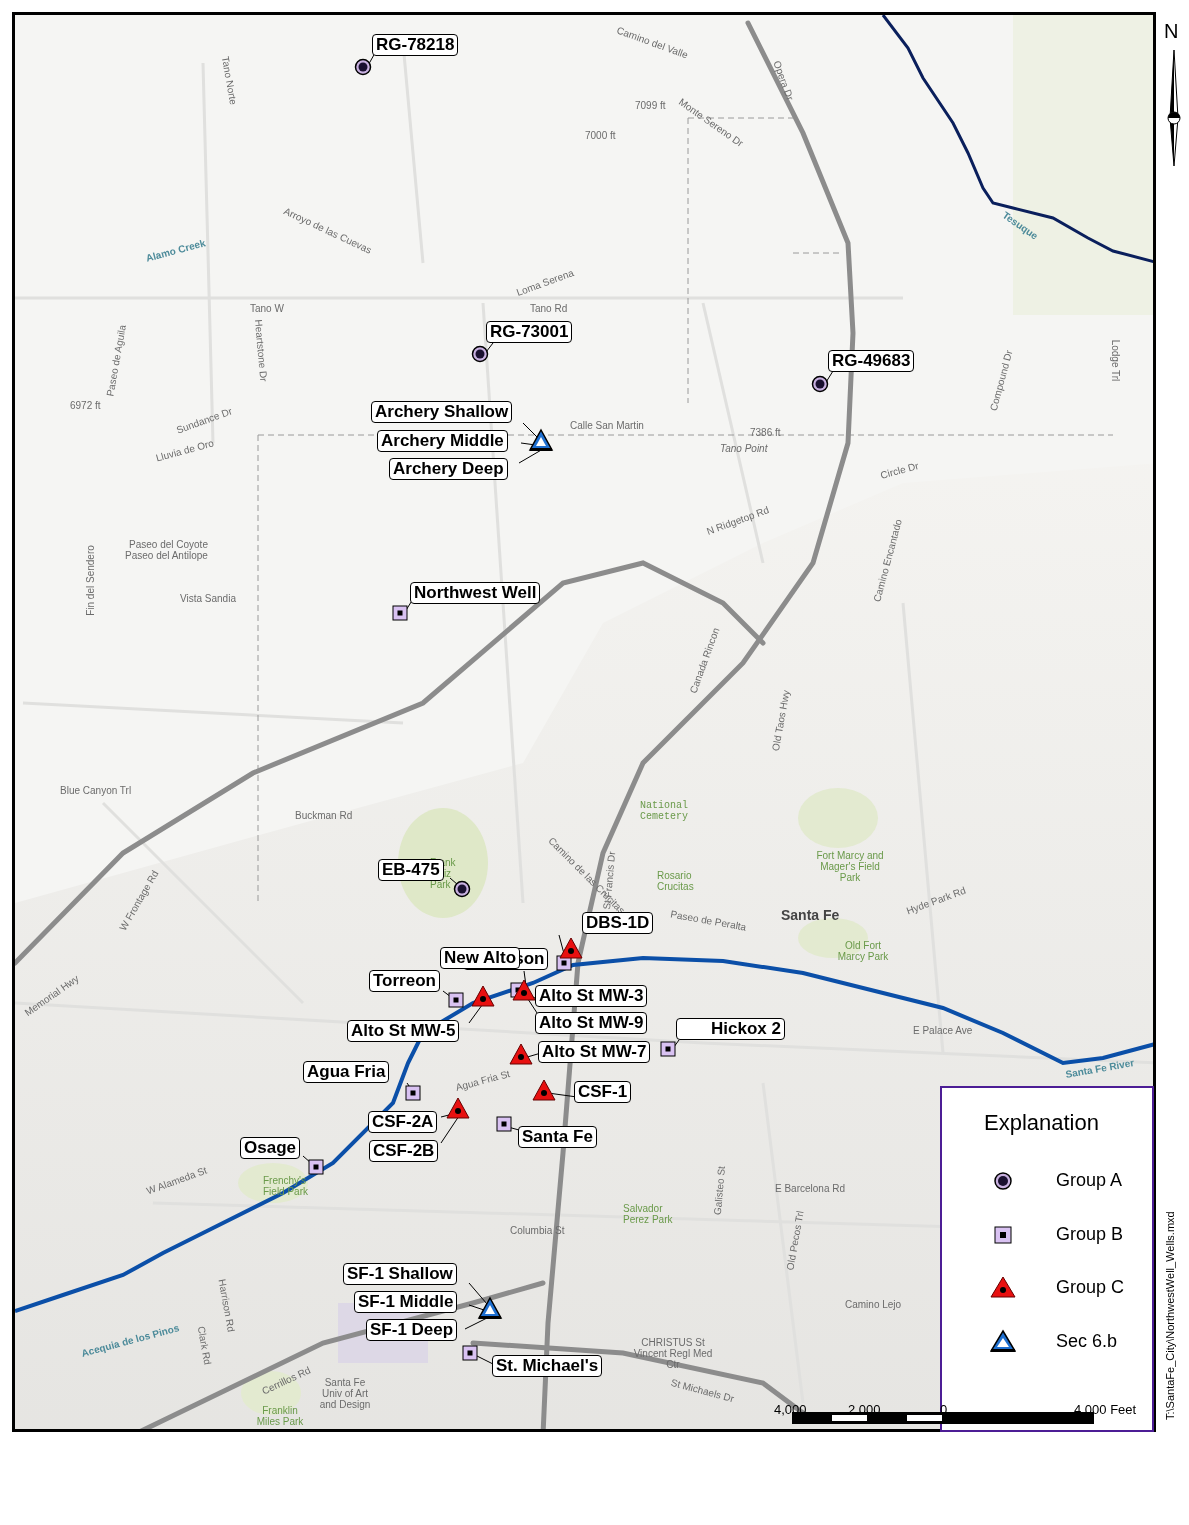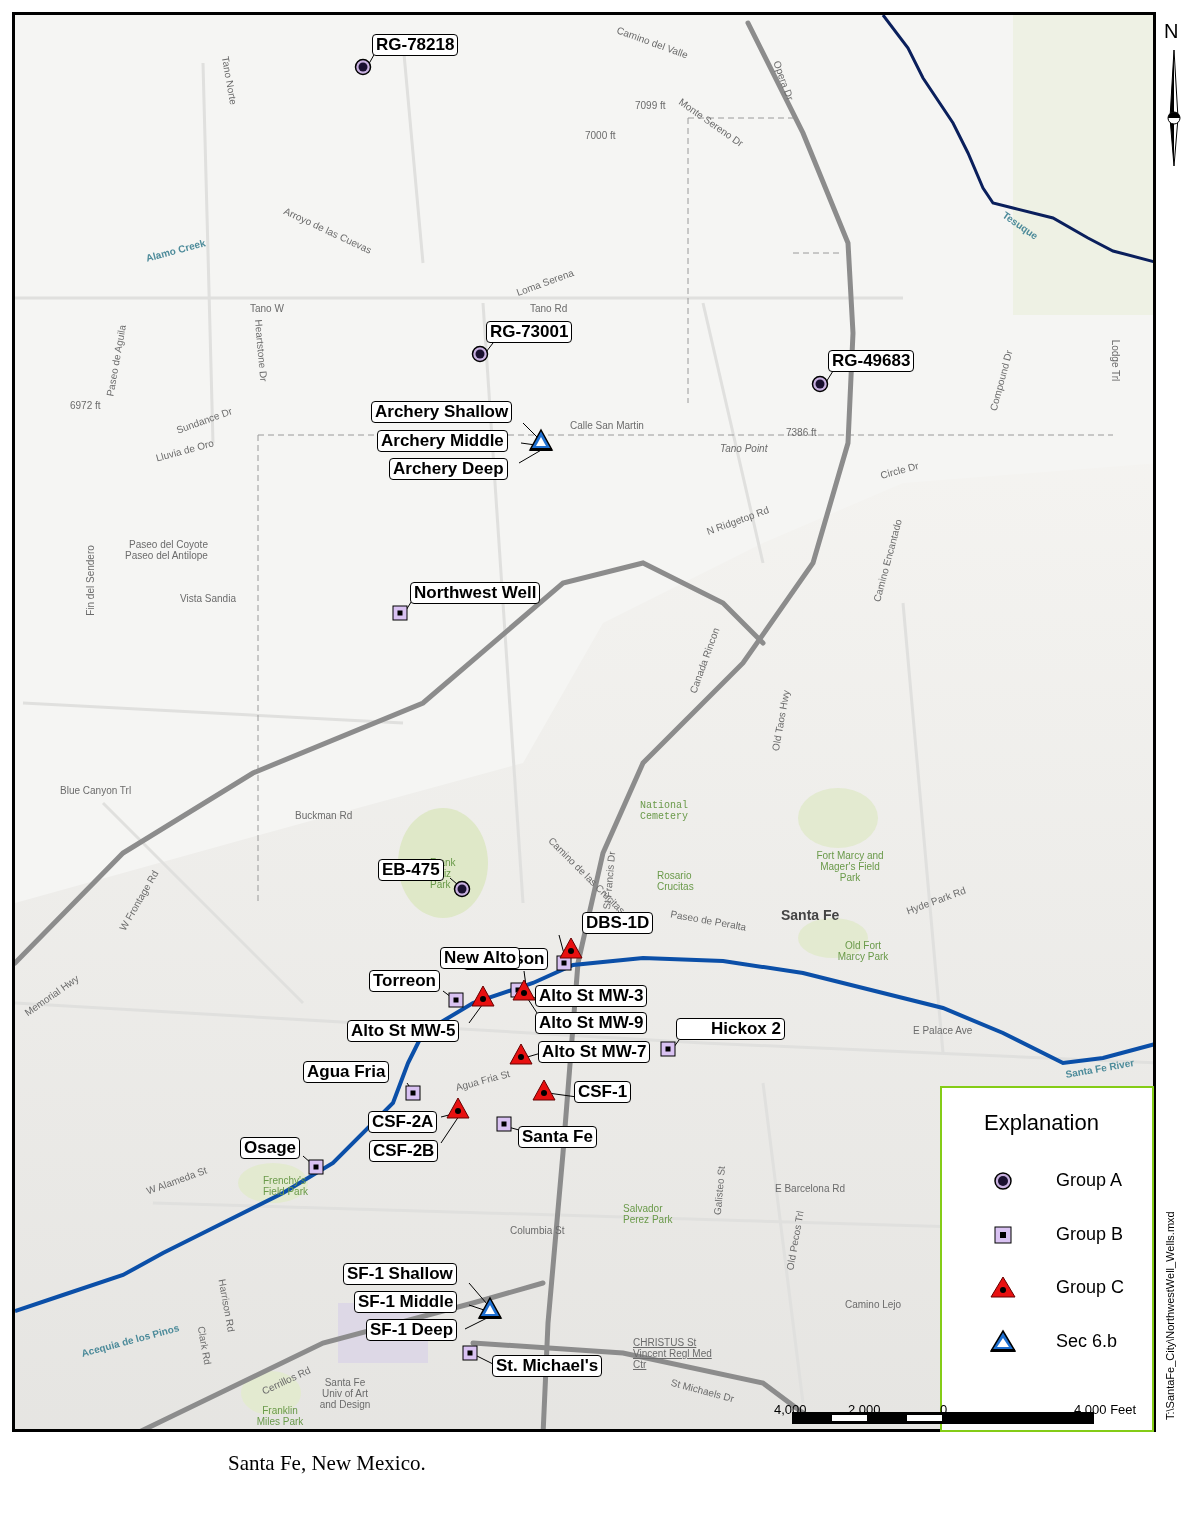--- a/index.html
+++ b/index.html
@@ -4,21 +4,21 @@
 <style>
   html,body{margin:0;padding:0;background:#fff;}
   body{width:1189px;height:1525px;position:relative;overflow:hidden;font-family:"Liberation Sans",sans-serif;}
   #map{position:absolute;left:12px;top:12px;width:1144px;height:1420px;border:3px solid #000;box-sizing:border-box;background:#f3f2ef;overflow:hidden;}
   #map svg.base{position:absolute;left:0;top:0;}
   .lbl{position:absolute;background:#fff;border:1.5px solid #000;border-radius:4px;padding:0 3px;font-weight:bold;font-size:17px;line-height:20px;color:#000;white-space:nowrap;font-family:"Liberation Sans",sans-serif;}
   .street{position:absolute;font-size:10px;color:#6b6b6b;white-space:nowrap;}
   .green{color:#6a9a4a;}
   .water{color:#4d8b9a;font-weight:bold;}
   .place{position:absolute;font-size:14px;font-weight:bold;color:#444;}
-  #legend{position:absolute;left:940px;top:1086px;width:214px;height:346px;background:#fff;border:2px solid #84cc16;box-sizing:border-box;}
+  #legend{position:absolute;left:940px;top:1086px;width:214px;height:346px;background:#fff;border:2px solid #4c1d95;box-sizing:border-box;}
   #legend .title{position:absolute;left:42px;top:22px;font-size:22px;color:#000;}
   .leg-row{position:absolute;left:0;width:100%;height:30px;}
   .leg-row .sym{position:absolute;left:48px;top:2px;width:26px;height:26px;}
   .leg-row .txt{position:absolute;left:114px;top:4px;font-size:18px;color:#000;}
   #scale{position:absolute;left:770px;top:1388px;width:380px;height:44px;}
   #scale .t{position:absolute;top:14px;font-size:13px;color:#000;}
   #scale .bar{position:absolute;left:22px;top:24px;width:302px;height:12px;background:#000;}
   #scale .w{position:absolute;top:3px;height:6px;background:#fff;width:35px;}
   #north{position:absolute;left:1160px;top:20px;width:28px;height:140px;}
   #north .n{position:absolute;left:4px;top:0;font-size:20px;}
@@ -124,21 +124,21 @@
   <span class="street" style="left:235px;top:288px;">Tano W</span>
   <span class="street" style="left:515px;top:288px;">Tano Rd</span>
   <span class="street" style="left:215px;top:330px;transform:rotate(85deg);">Heartstone Dr</span>
   <span class="street" style="left:265px;top:210px;transform:rotate(25deg);">Arroyo de las Cuevas</span>
   <span class="street" style="left:500px;top:262px;transform:rotate(-20deg);">Loma Serena</span>
   <span class="street" style="left:55px;top:385px;">6972 ft</span>
   <span class="street" style="left:65px;top:340px;transform:rotate(-80deg);">Paseo de Aguila</span>
   <span class="street" style="left:160px;top:400px;transform:rotate(-20deg);">Sundance Dr</span>
   <span class="street" style="left:140px;top:430px;transform:rotate(-15deg);">Lluvia de Oro</span>
   <span class="street" style="left:555px;top:405px;">Calle San Martin</span>
-  <span class="street" style="left:735px;top:412px;margin-left:36px;">7386 ft</span>
+  <span class="street" style="left:735px;top:412px;">7386 ft</span>
   <span class="street" style="left:705px;top:428px;font-style:italic;">Tano Point</span>
   <span class="street" style="left:865px;top:450px;transform:rotate(-15deg);">Circle Dr</span>
   <span class="street" style="left:955px;top:360px;transform:rotate(-75deg);">Compound Dr</span>
   <span class="street" style="left:1080px;top:340px;transform:rotate(90deg);">Lodge Trl</span>
   <span class="street" style="left:114px;top:512px;margin-top:12px;">Paseo del Coyote</span>
   <span class="street" style="left:110px;top:535px;">Paseo del Antilope</span>
   <span class="street" style="left:40px;top:560px;transform:rotate(-90deg);">Fin del Sendero</span>
   <span class="street" style="left:165px;top:578px;">Vista Sandia</span>
   <span class="street" style="left:690px;top:500px;transform:rotate(-20deg);">N Ridgetop Rd</span>
   <span class="street" style="left:655px;top:640px;transform:rotate(-70deg);">Canada Rincon</span>
@@ -162,21 +162,21 @@
   <span class="street" style="left:130px;top:1160px;transform:rotate(-20deg);">W Alameda St</span>
   <span class="street" style="left:440px;top:1060px;transform:rotate(-15deg);">Agua Fria St</span>
   <span class="street" style="left:245px;top:1360px;transform:rotate(-25deg);">Cerrillos Rd</span>
   <span class="street water" style="left:65px;top:1320px;transform:rotate(-15deg);">Acequia de los Pinos</span>
   <span class="street green" style="left:248px;top:1160px;width:50px;white-space:normal;">Frenchy's Field Park</span>
   <span class="street green" style="left:608px;top:1188px;width:50px;white-space:normal;">Salvador Perez Park</span>
   <span class="street" style="left:760px;top:1168px;">E Barcelona Rd</span>
   <span class="street" style="left:750px;top:1220px;transform:rotate(-80deg);">Old Pecos Trl</span>
   <span class="street" style="left:830px;top:1284px;">Camino Lejo</span>
   <span class="street" style="left:655px;top:1370px;transform:rotate(15deg);">St Michaels Dr</span>
-  <span class="street" style="left:618px;top:1322px;width:80px;white-space:normal;text-align:left;text-decoration:underline;">CHRISTUS St Vincent Regl Med Ctr</span>
+  <span class="street" style="left:618px;top:1322px;width:80px;white-space:normal;text-align:center;">CHRISTUS St Vincent Regl Med Ctr</span>
   <span class="street" style="left:300px;top:1362px;width:60px;white-space:normal;text-align:center;">Santa Fe Univ of Art and Design</span>
   <span class="street green" style="left:240px;top:1390px;width:50px;white-space:normal;text-align:center;">Franklin Miles Park</span>
   <span class="street" style="left:35px;top:1415px;transform:rotate(-10deg);">Rufina St</span>
   <span class="street" style="left:170px;top:1325px;transform:rotate(80deg);">Clark Rd</span>
   <span class="street" style="left:185px;top:1285px;transform:rotate(80deg);">Harrison Rd</span>
   <span class="street water" style="left:985px;top:205px;transform:rotate(35deg);">Tesuque</span>
   <span class="street" style="left:495px;top:1210px;">Columbia St</span>
   <span class="street" style="left:680px;top:1170px;transform:rotate(-85deg);">Galisteo St</span>
   <span class="street" style="left:898px;top:1010px;">E Palace Ave</span>
 </div>
@@ -304,14 +304,13 @@
     <path d="M14 118 L18 70 L10 70 Z" fill="#fff" stroke="#000" stroke-width="1"></path>
     <path d="M14 118 L14 70 L10 70 Z" fill="#000"></path>
     <circle cx="14" cy="70" r="6" fill="#fff" stroke="#000" stroke-width="1"></circle>
     <path d="M8 70 A6 6 0 0 1 20 70 Z" fill="#000"></path>
   </svg>
 </div>
 
 <span id="path-text">T:\SantaFe_City\NorthwestWell_Wells.mxd</span>
 
 <div id="caption">
-  <span class="l2">Santa Fe, New Mexico.</span>
 </div>
 
 </body></html>

